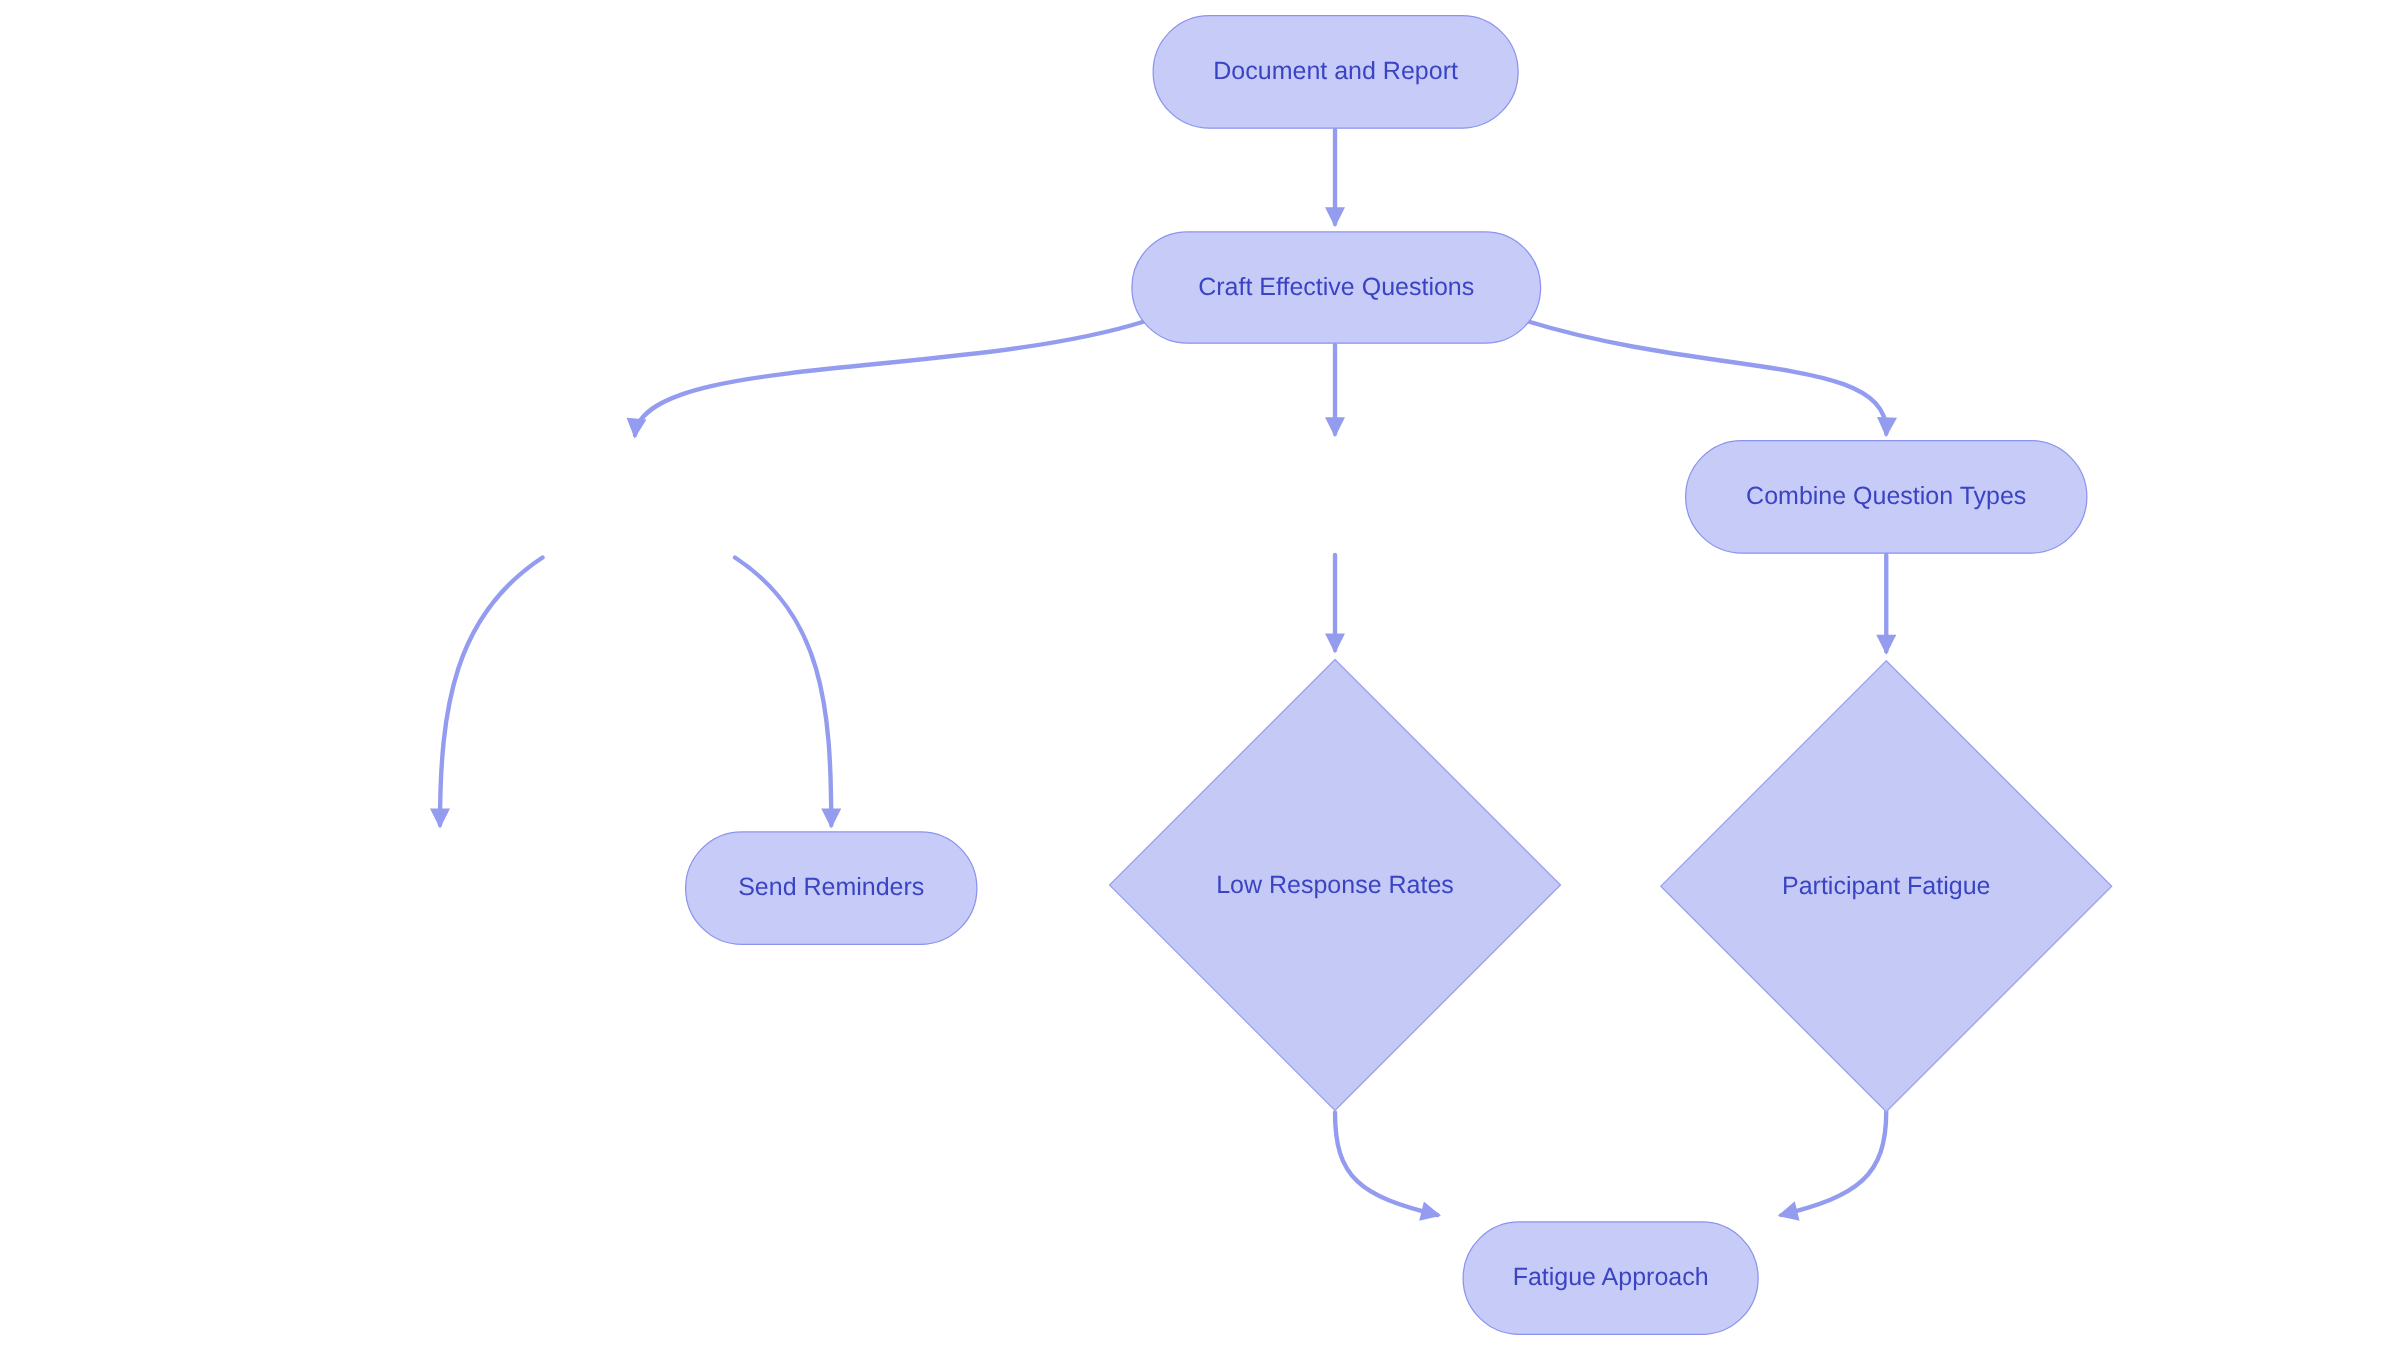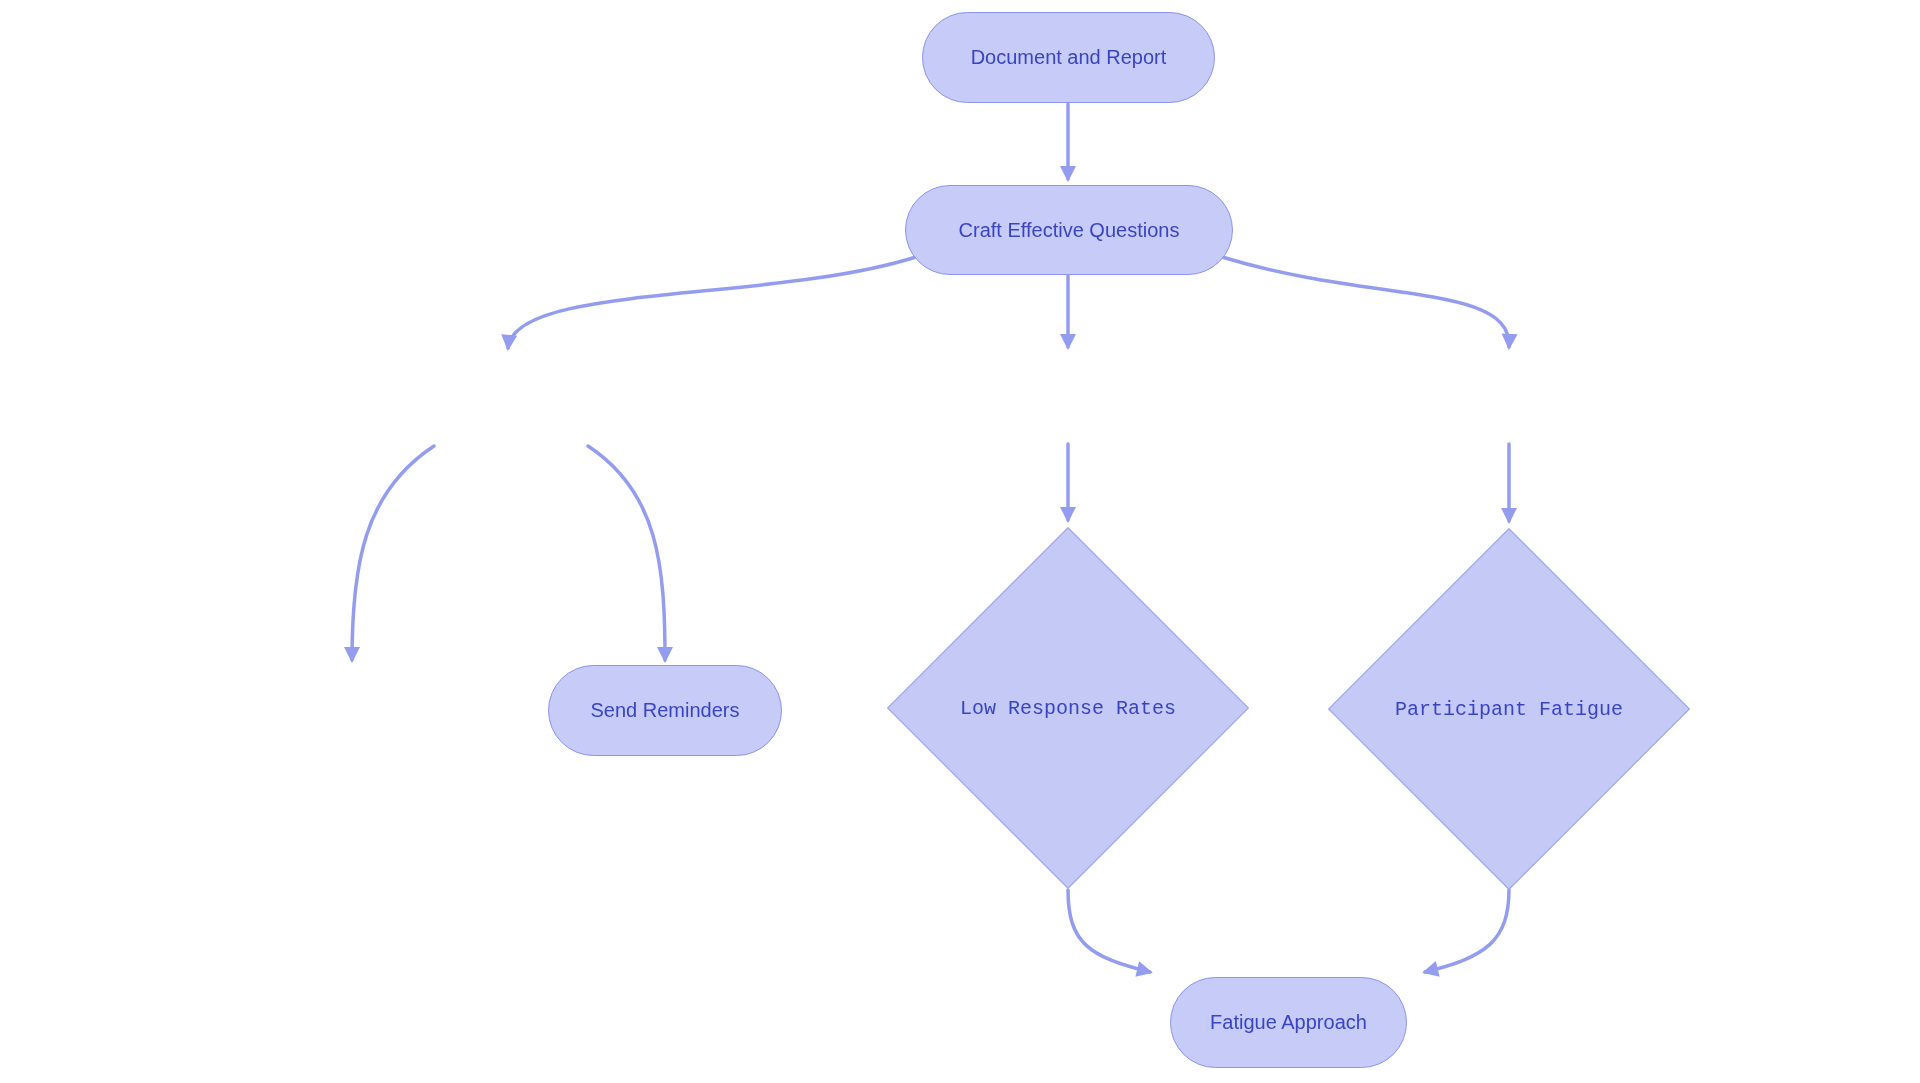--- a/index.html
+++ b/index.html
@@ -53,21 +53,20 @@
     width: 256px;
     height: 256px;
     transform: translate(-50%, -50%) rotate(45deg);
     background: #c5c9f6;
     border: 1.6px solid #9ba2ef;
     box-sizing: border-box;
   }
   .diamond .node-label {
     position: relative;
     z-index: 2;
-    font-family: Liberation Mono, monospace;
   }
   .node-label {
     color: #3a44c3;
     font-size: 20px;
     text-align: center;
     white-space: nowrap;
   }
   
   #node-document-report     { left: 922px;  top: 12px;  width: 293px; height: 91px; }
   #node-craft-questions     { left: 905px;  top: 185px; width: 328px; height: 90px; }
@@ -108,20 +107,23 @@
   <div class="node" id="node-document-report">
     <span class="node-label">Document and Report</span>
   </div>
 
   <div class="node" id="node-craft-questions">
     <span class="node-label">Craft Effective Questions</span>
   </div>
 
 
 
+  <div class="node" id="node-combine-types">
+    <span class="node-label">Combine Question Types</span>
+  </div>
 
 
   <div class="node" id="node-send-reminders">
     <span class="node-label">Send Reminders</span>
   </div>
 
   <div class="diamond" id="node-low-response">
     <div class="diamond-shape"></div>
     <span class="node-label">Low Response Rates</span>
   </div>

